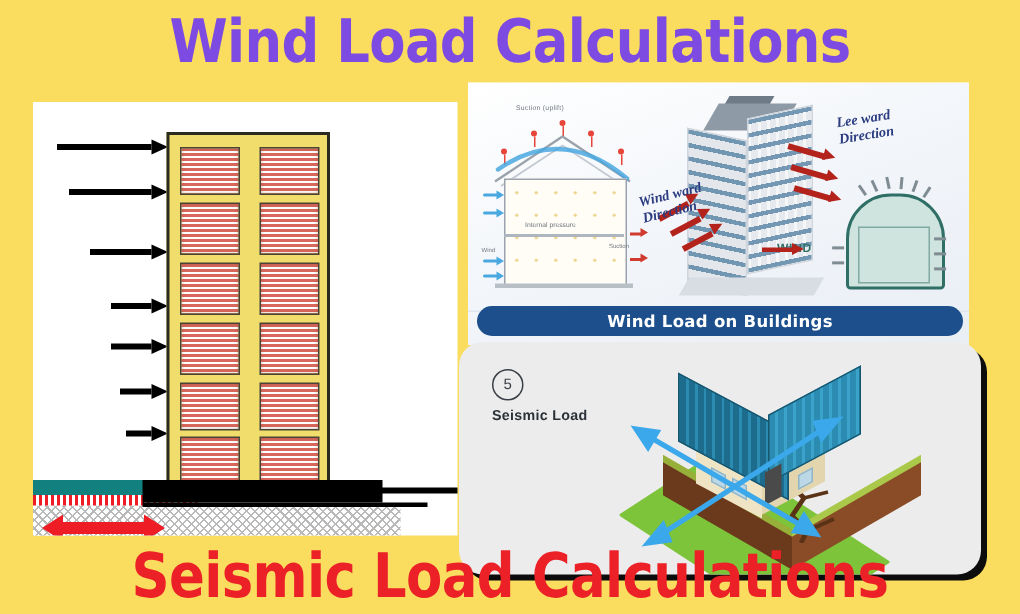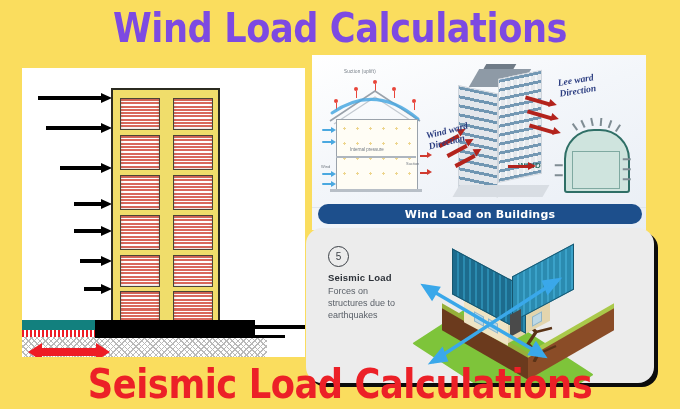--- a/index.html
+++ b/index.html
@@ -370,21 +370,20 @@
   </div>
 
   <div class="wind-caption">
     <span>Wind Load on Buildings</span>
   </div>
 
   <div class="seismic-shadow"></div>
   <div class="seismic-card">
     <div class="sc-num">5</div>
     <div class="sc-title">Seismic Load</div>
-    <div class="sc-desc">Forces on structures due to earthquakes</div>
 
     <div class="terrain">
       <div class="t-top"></div>
       <div class="t-soilTopL"></div>
       <div class="t-soilTopR"></div>
       <div class="t-soilL"></div>
       <div class="t-soilR"></div>
 
       <svg width="60" height="60" style="position:absolute;left:86px;top:26px;">
         <path d="M6,0 L12,12 L4,20 L14,30 L6,42 L16,52 L12,60" fill="none" stroke="#5a3317" stroke-width="3.2" stroke-linejoin="round"></path>

